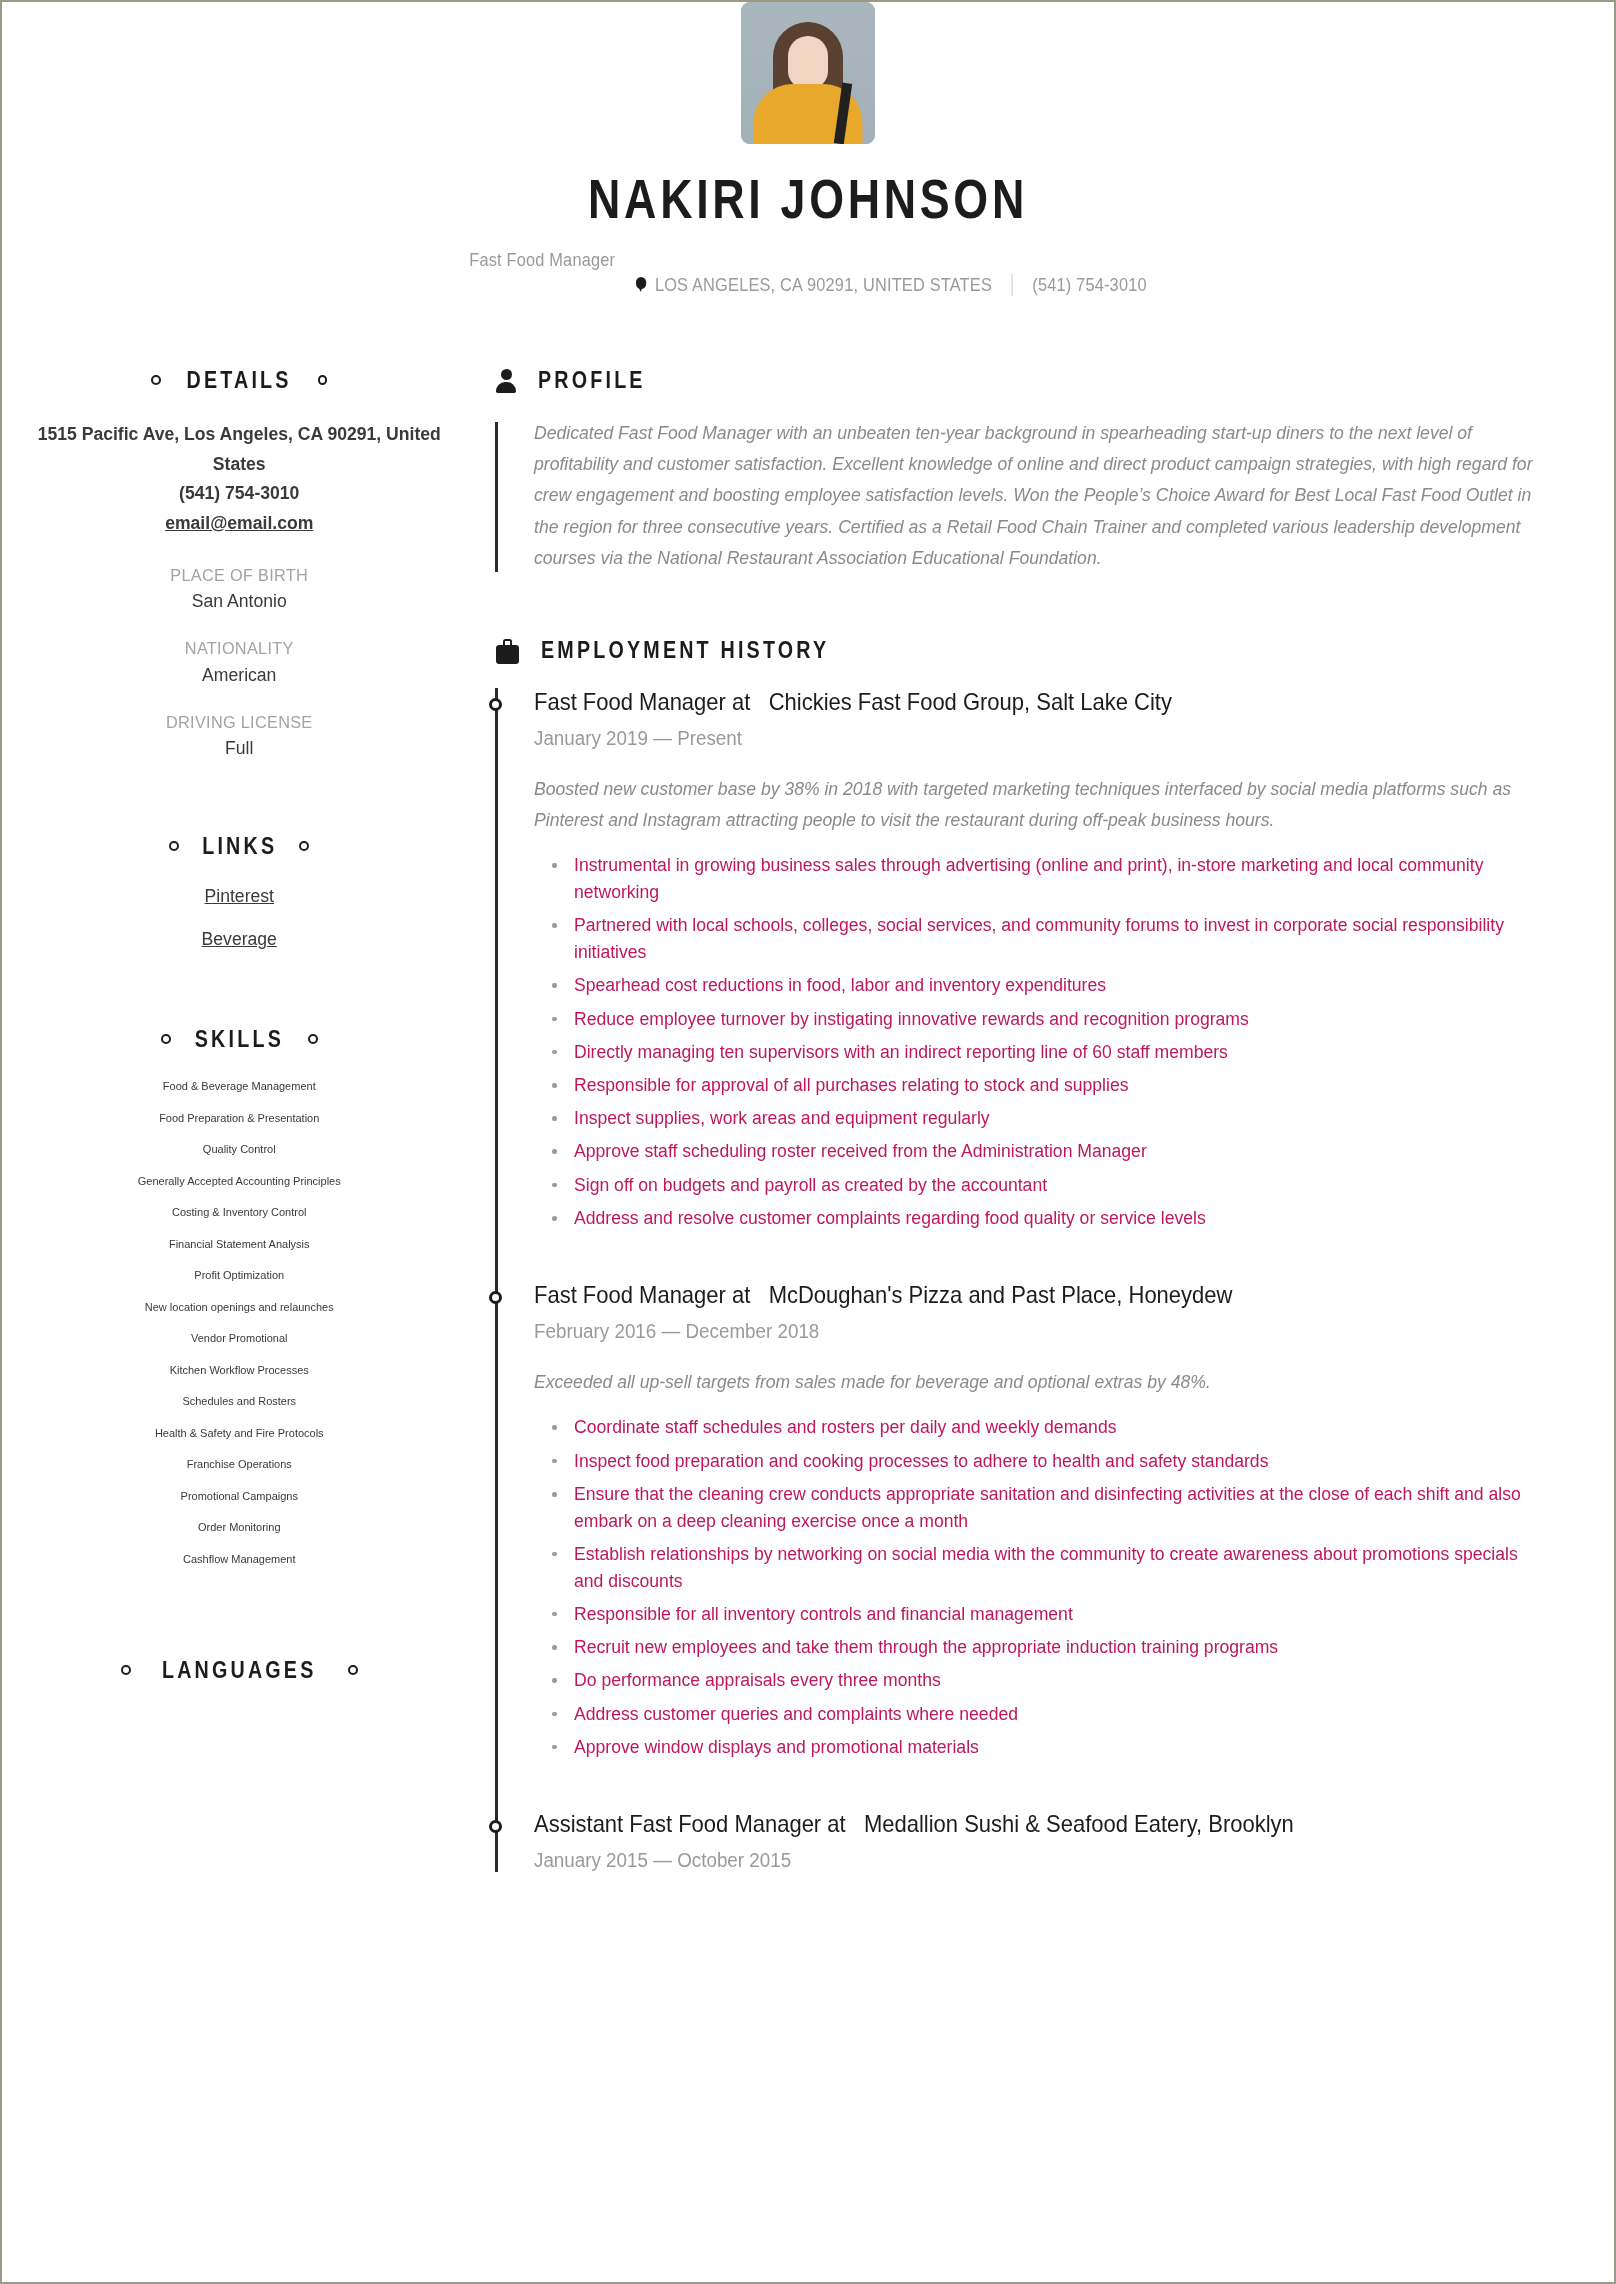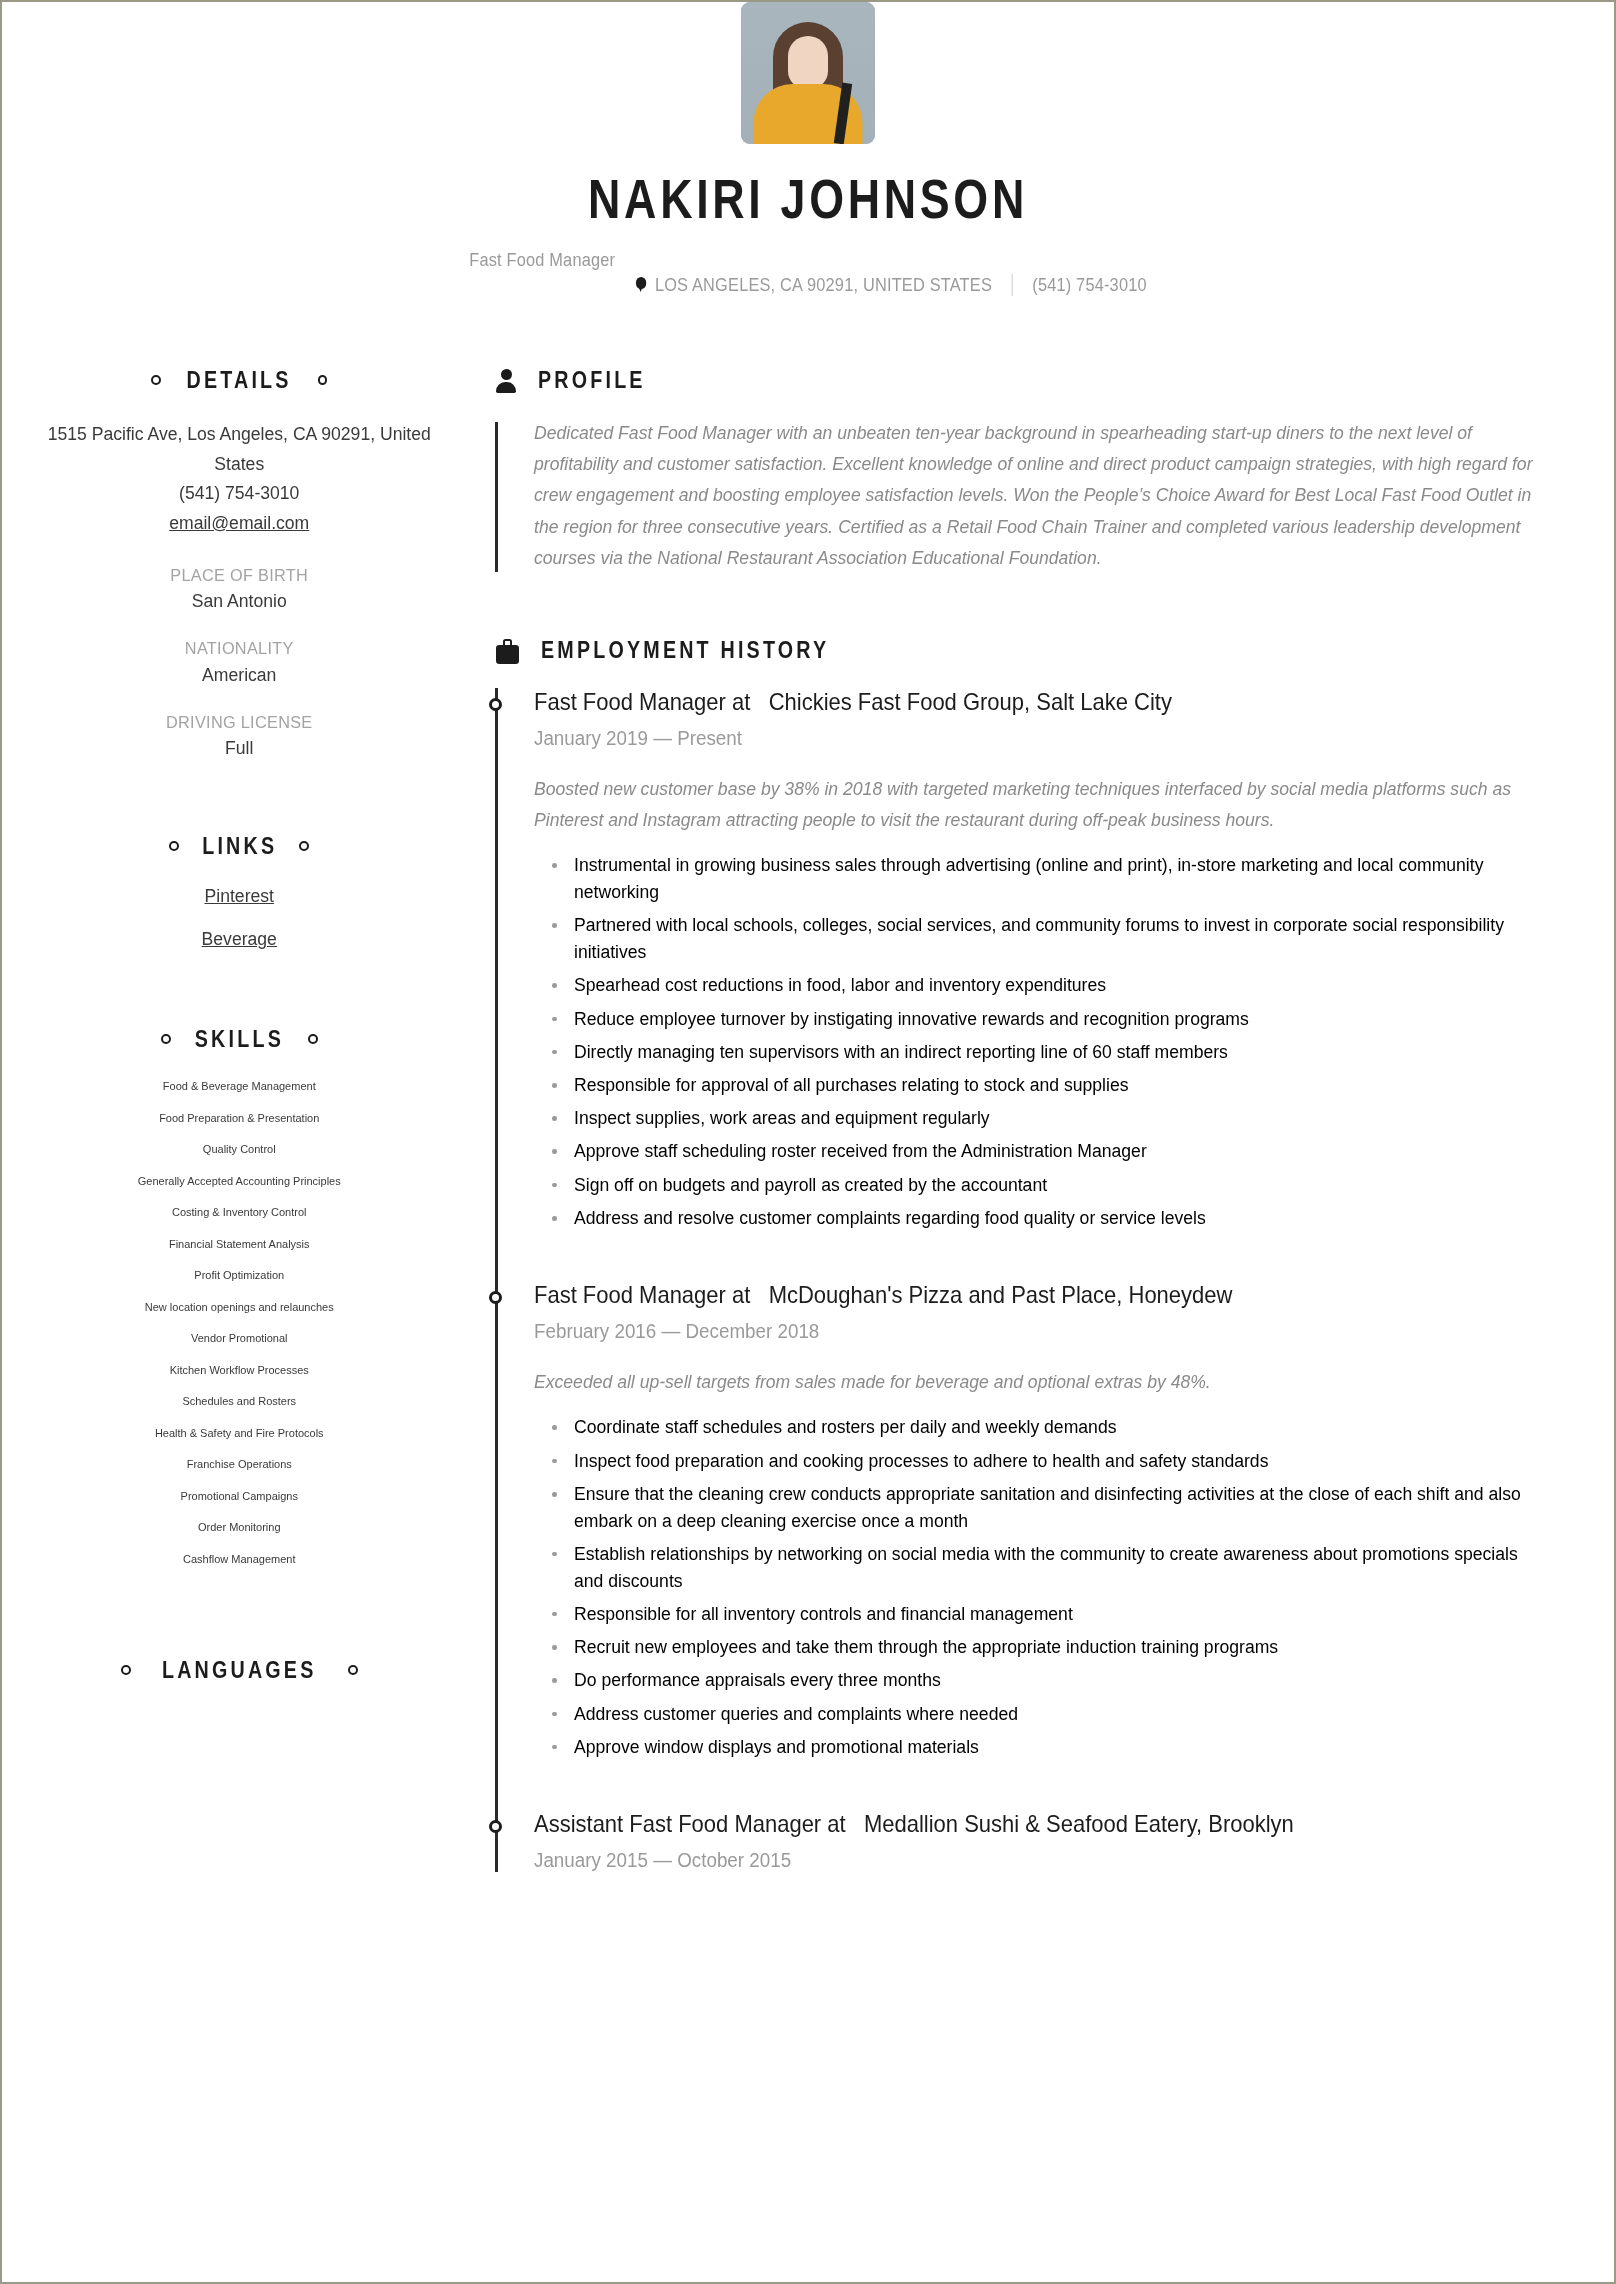--- a/index.html
+++ b/index.html
@@ -174,20 +174,21 @@
     font-weight: 700;
     letter-spacing: 3.9px;
     color: #1c1c1c;
     transform: scaleX(0.82);
   }
 
   .side-text {
     font-size: 17.6px;
     color: #3a3a3a;
     line-height: 1.68;
+    font-weight: bold;
   }
   .side-text a, .link-item {
     color: #3a3a3a;
     text-decoration: underline;
   }
   .sub-label {
     margin-top: 27px;
     font-size: 16.3px;
     color: #a3a3a3;
     letter-spacing: 0.3px;
@@ -321,21 +322,21 @@
     line-height: 1.75;
   }
   .job-bullets {
     margin: 17px 0 0 0;
     padding: 0;
     list-style: none;
   }
   .job-bullets li {
     position: relative;
     font-size: 17.6px;
-    color: #000000;
+    color: #be185d;
     line-height: 1.52;
     padding-left: 40px;
     margin-bottom: 6.5px;
   }
   .job-bullets li::before {
     content: "";
     position: absolute;
     left: 18px;
     top: 11px;
     width: 4.6px; height: 4.6px;

